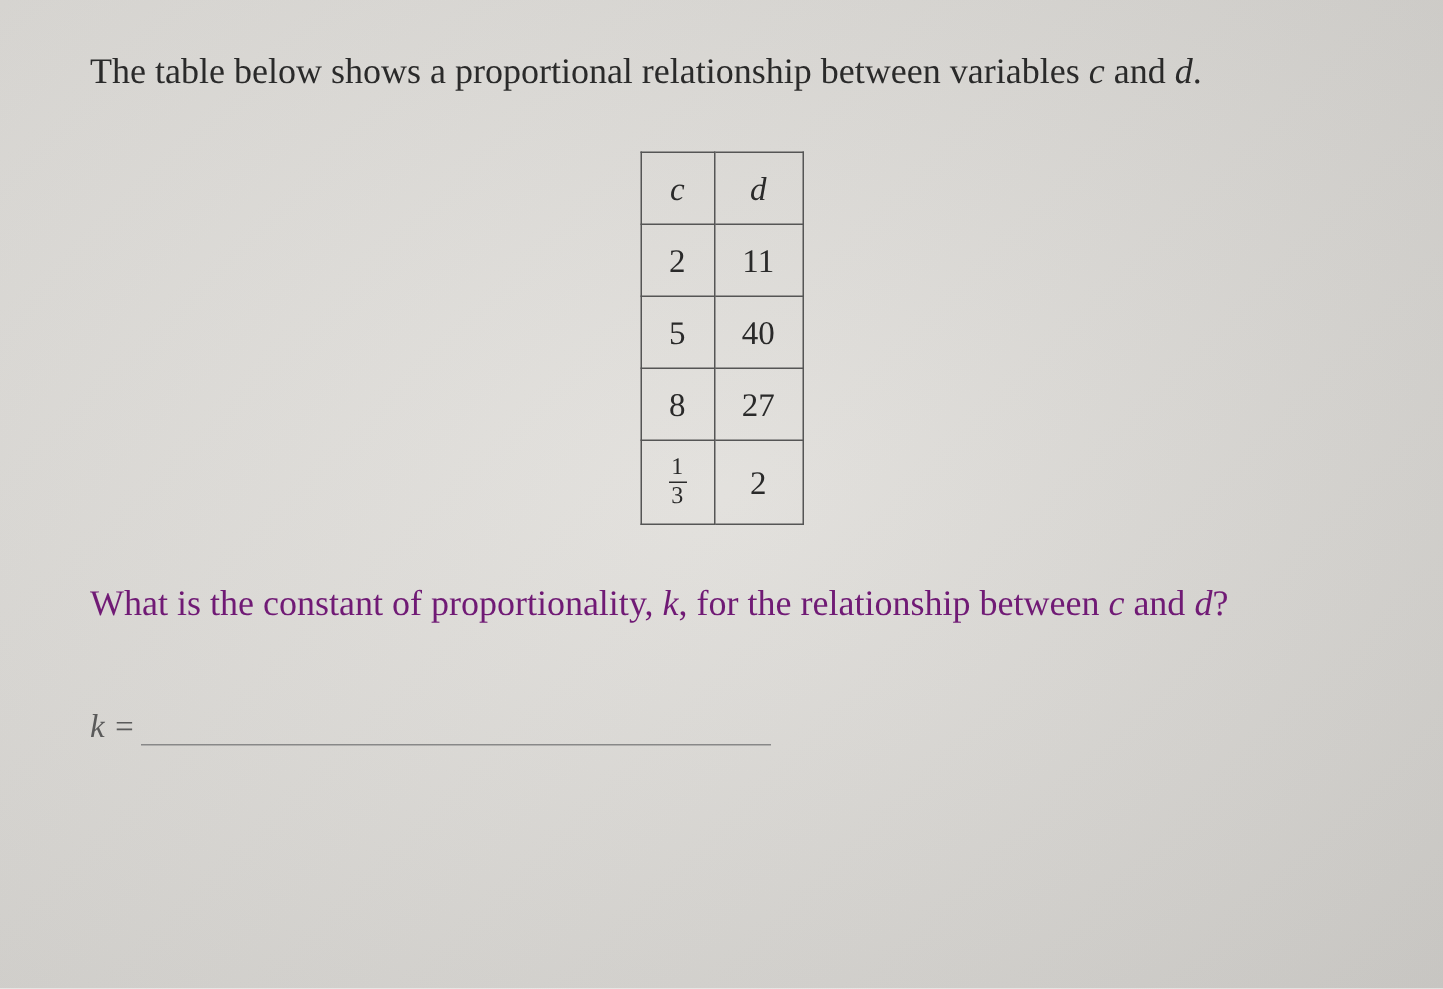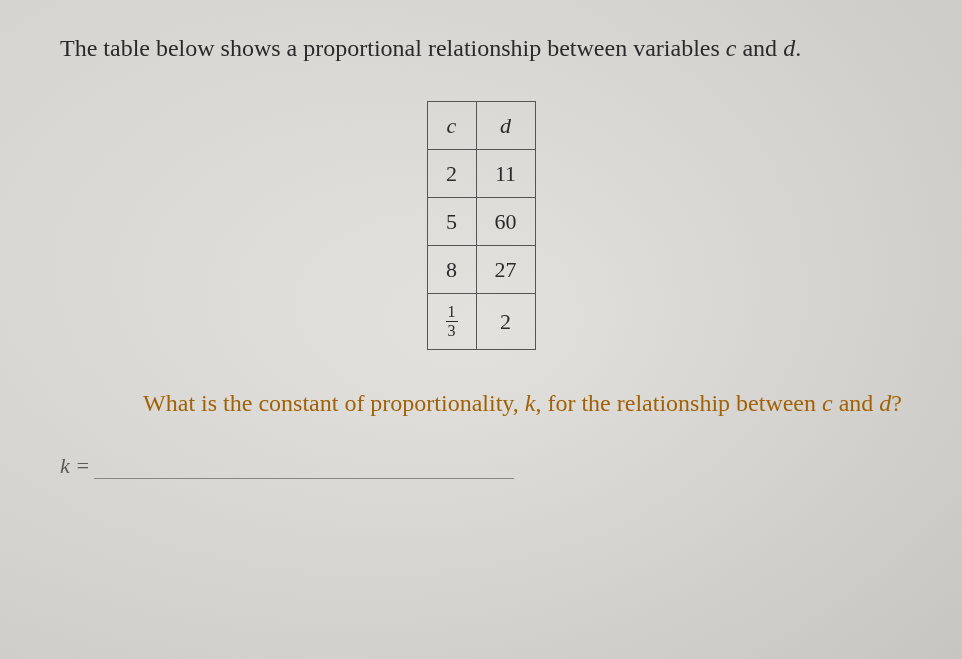--- a/index.html
+++ b/index.html
@@ -72,23 +72,22 @@
       border-bottom: 1px solid #2a2a2a;
       padding: 0 2px 1px;
     }
     .fraction .den {
       display: block;
       padding: 1px 2px 0;
     }
     .question-text {
       font-size: 24px;
       line-height: 1.5;
-      margin-bottom: 32px;
-      color: #a16207;
-      text-align: right;
+      margin-bottom: 50px;
+      color: #701a75;
     }
     .answer-area {
       font-size: 22px;
       font-style: italic;
       color: #5a5a5a;
     }
     .answer-line {
       display: inline-block;
       border-bottom: 1px solid #888;
       width: 420px;
@@ -112,21 +111,21 @@
           <tr>
         <td class="header-cell">c</td>
         <td class="header-cell">d</td>
       </tr>
       <tr>
         <td>2</td>
         <td>11</td>
       </tr>
       <tr>
         <td>5</td>
-        <td>60</td>
+        <td>40</td>
       </tr>
       <tr>
         <td>8</td>
         <td>27</td>
       </tr>
       <tr>
         <td>
           <span class="fraction">
             <span class="num">1</span>
             <span class="den">3</span>

